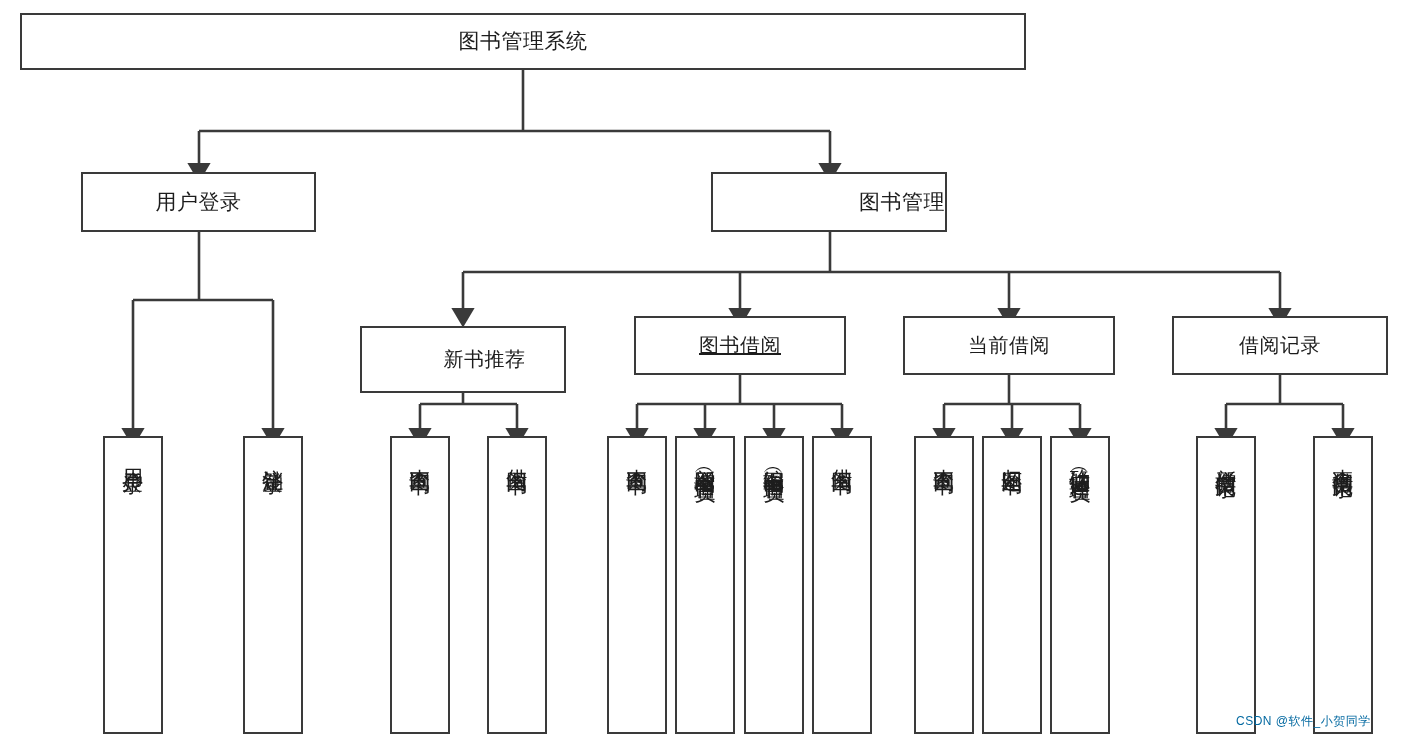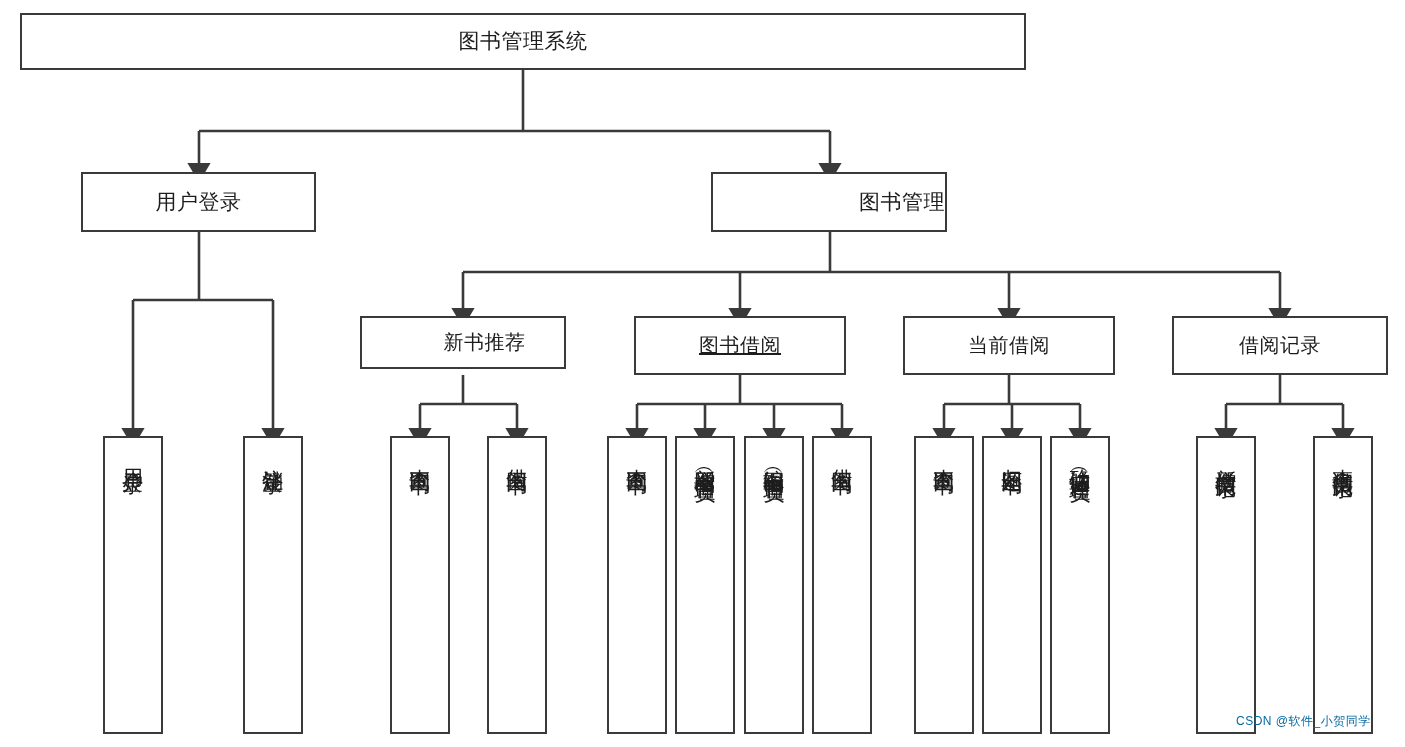--- a/index.html
+++ b/index.html
@@ -107,21 +107,21 @@
     <span class="label">图书管理系统</span>
   </div>
 
   <div class="node h" style="left:81px;top:172px;width:235px;height:60px;">
     <span class="label">用户登录</span>
   </div>
   <div class="node h" style="left:711px;top:172px;width:236px;height:60px;justify-content:flex-end;">
     <span class="label">图书管理</span>
   </div>
 
-  <div class="node h2" style="left:360px;top:316px;width:206px;height:53px;padding-left:43px;">
+  <div class="node h2" style="left:360px;top:326px;width:206px;height:67px;padding-left:43px;">
     <span class="label">新书推荐</span>
   </div>
   <div class="node h2" style="left:634px;top:316px;width:212px;height:59px;text-decoration:underline;">
     <span class="label">图书借阅</span>
   </div>
   <div class="node h2" style="left:903px;top:316px;width:212px;height:59px;">
     <span class="label">当前借阅</span>
   </div>
   <div class="node h2" style="left:1172px;top:316px;width:216px;height:59px;">
     <span class="label">借阅记录</span>

